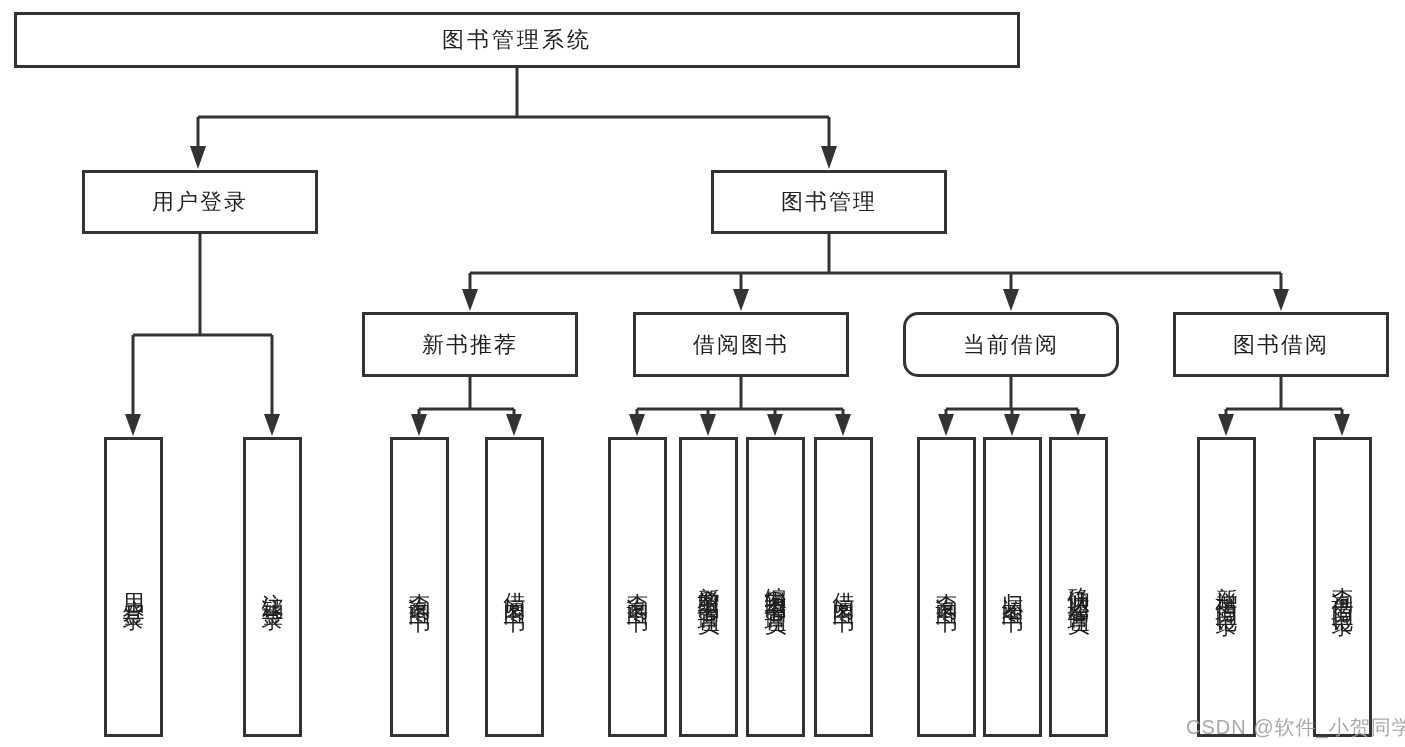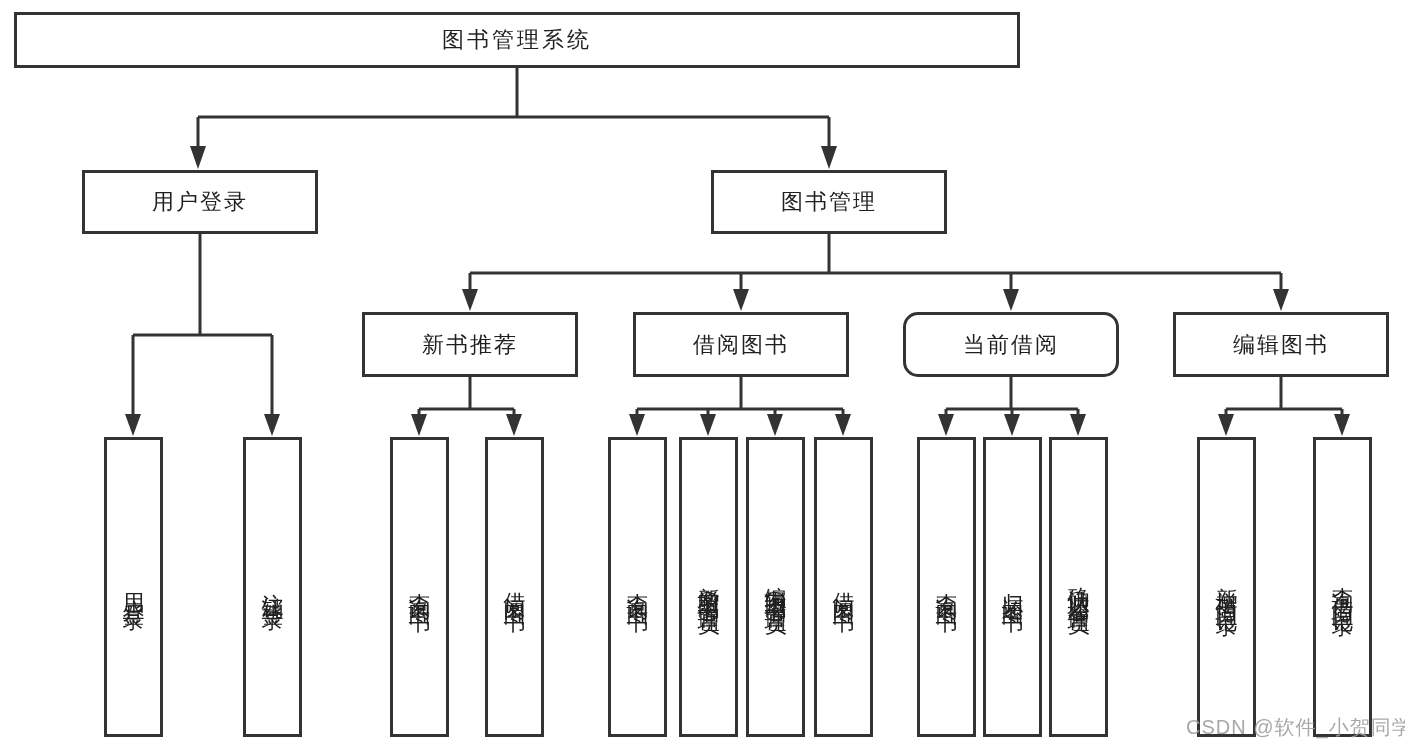--- a/index.html
+++ b/index.html
@@ -136,21 +136,21 @@
   </svg>
 
   <div class="node root">图书管理系统</div>
 
   <div class="node lvl2" style="left:82px;">用户登录</div>
   <div class="node lvl2" style="left:711px;">图书管理</div>
 
   <div class="node lvl3" style="left:362px;">新书推荐</div>
   <div class="node lvl3" style="left:633px;">借阅图书</div>
   <div class="node lvl3" style="left:903px;border-radius:15px;">当前借阅</div>
-  <div class="node lvl3" style="left:1173px;">编辑图书</div>
+  <div class="node lvl3" style="left:1173px;">图书借阅</div>
 
   <div class="node leaf" style="left:104px;">用户登录</div>
   <div class="node leaf" style="left:243px;">注销登录</div>
 
   <div class="node leaf" style="left:390px;">查询图书</div>
   <div class="node leaf" style="left:485px;">借阅图书</div>
 
   <div class="node leaf" style="left:608px;">查询图书</div>
   <div class="node leaf" style="left:679px; letter-spacing:4px;">新增图书（管理员）</div>
   <div class="node leaf" style="left:746px; letter-spacing:4px;">编辑图书（管理员）</div>

